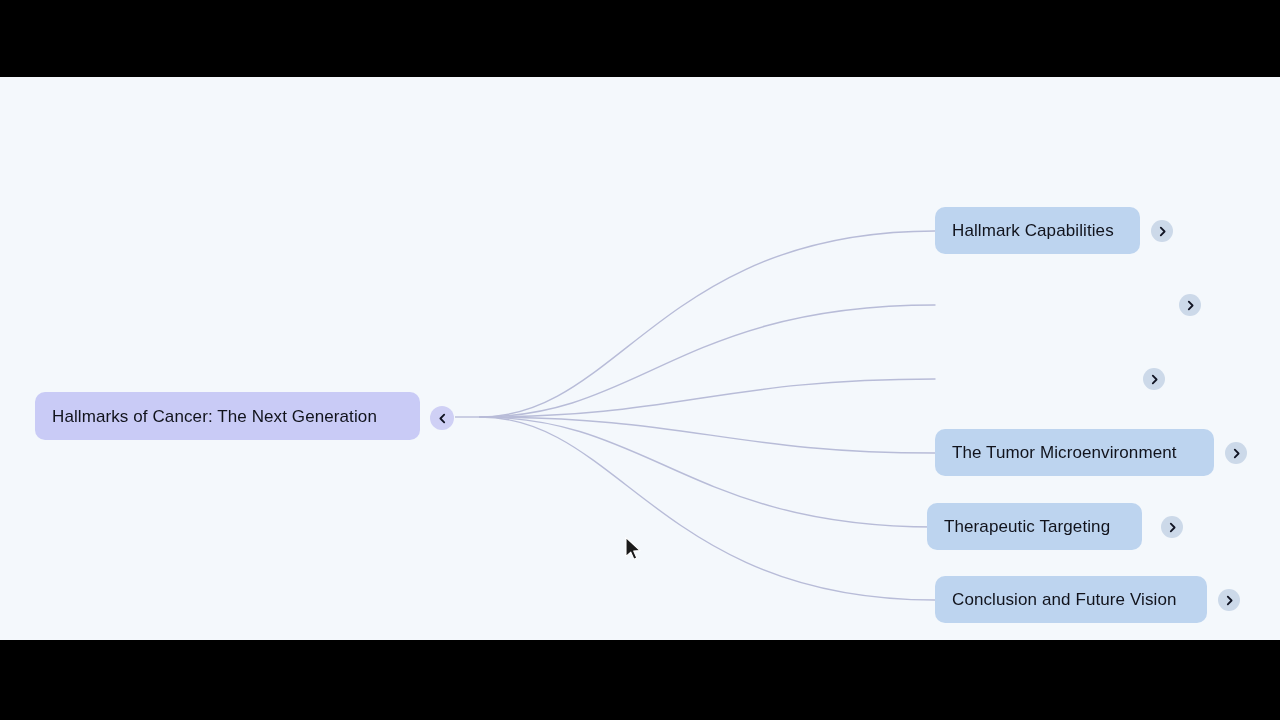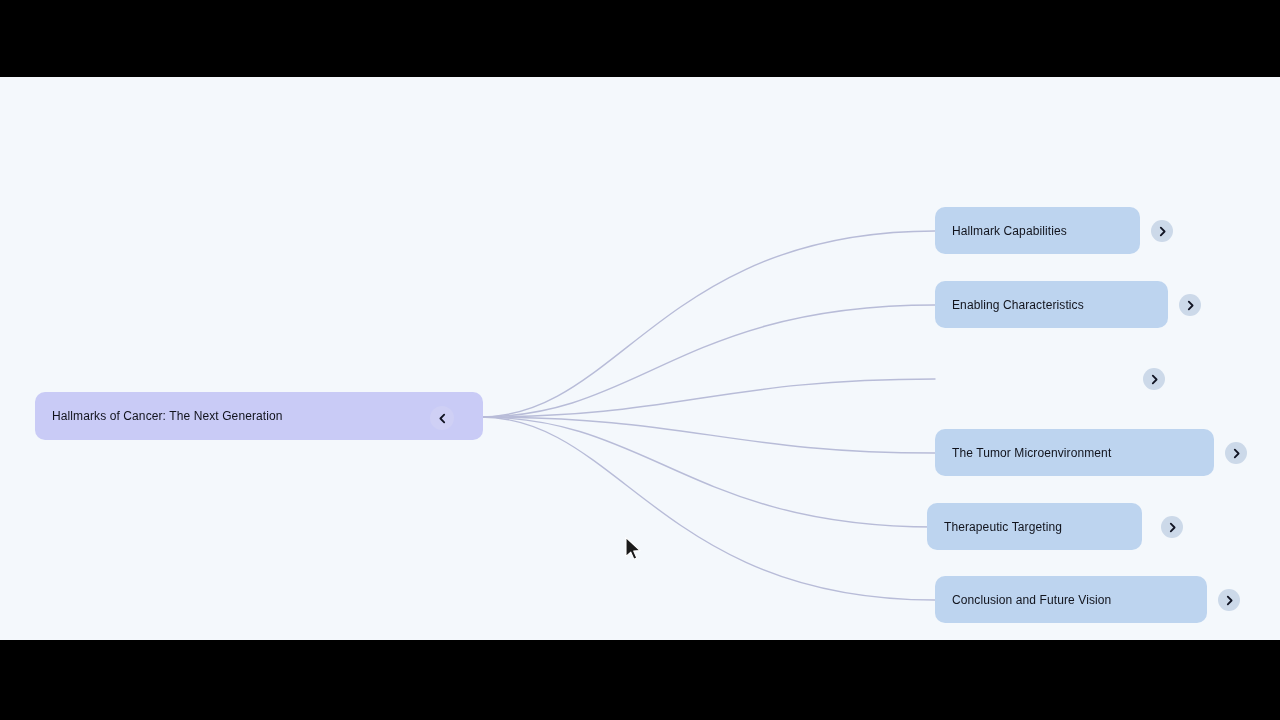--- a/index.html
+++ b/index.html
@@ -51,30 +51,30 @@
     position: absolute;
     box-sizing: border-box;
     display: flex;
     align-items: center;
     border-radius: 10px;
     z-index: 3;
     white-space: nowrap;
     cursor: default;
   }
   .node-label {
-    font-size: 12px;
+    font-size: 17px;
     line-height: 1;
     color: #11131c;
     letter-spacing: 0.1px;
   }
 
   #root-node {
     left: 35px;
     top: 315px;
-    width: 448px;
+    width: 385px;
     height: 48px;
     padding: 0 17px;
     background: #c9cbf6;
   }
 
   .child-node {
     background: #bdd4ef;
     height: 47px;
     padding: 0 17px;
   }
@@ -142,23 +142,20 @@
 
     <div class="node child-node" style="left:935px; top:130px; width:205px;">
       <span class="node-label">Hallmark Capabilities</span>
     </div>
     <div class="toggle child-toggle" style="left:1151px; top:143px;">
       <svg width="11" height="11" viewBox="0 0 11 11">
         <path d="M 3.8 1.6 L 7.6 5.5 L 3.8 9.4" fill="none" stroke="#111423" stroke-width="1.8" stroke-linecap="round" stroke-linejoin="round"></path>
       </svg>
     </div>
 
-    <div class="node child-node" style="left:935px; top:204px; width:233px;">
-      <span class="node-label">Enabling Characteristics</span>
-    </div>
     <div class="toggle child-toggle" style="left:1179px; top:217px;">
       <svg width="11" height="11" viewBox="0 0 11 11">
         <path d="M 3.8 1.6 L 7.6 5.5 L 3.8 9.4" fill="none" stroke="#111423" stroke-width="1.8" stroke-linecap="round" stroke-linejoin="round"></path>
       </svg>
     </div>
 
     <div class="toggle child-toggle" style="left:1143px; top:291px;">
       <svg width="11" height="11" viewBox="0 0 11 11">
         <path d="M 3.8 1.6 L 7.6 5.5 L 3.8 9.4" fill="none" stroke="#111423" stroke-width="1.8" stroke-linecap="round" stroke-linejoin="round"></path>
       </svg>

